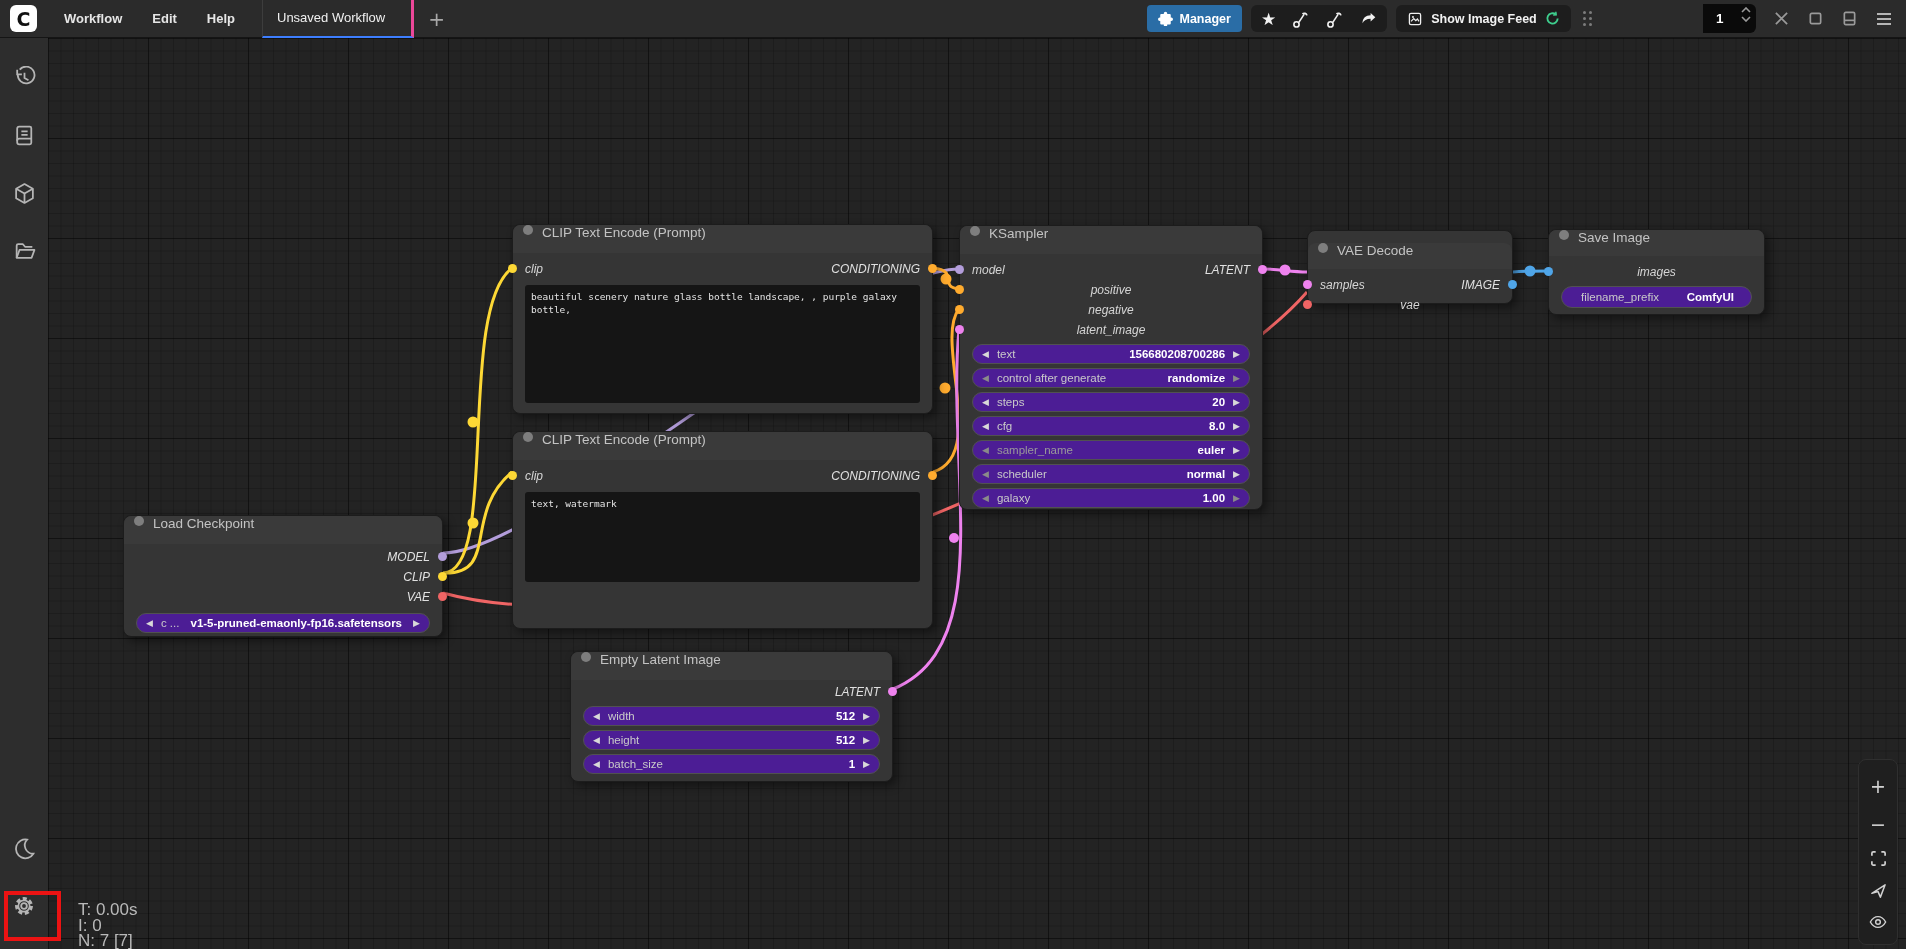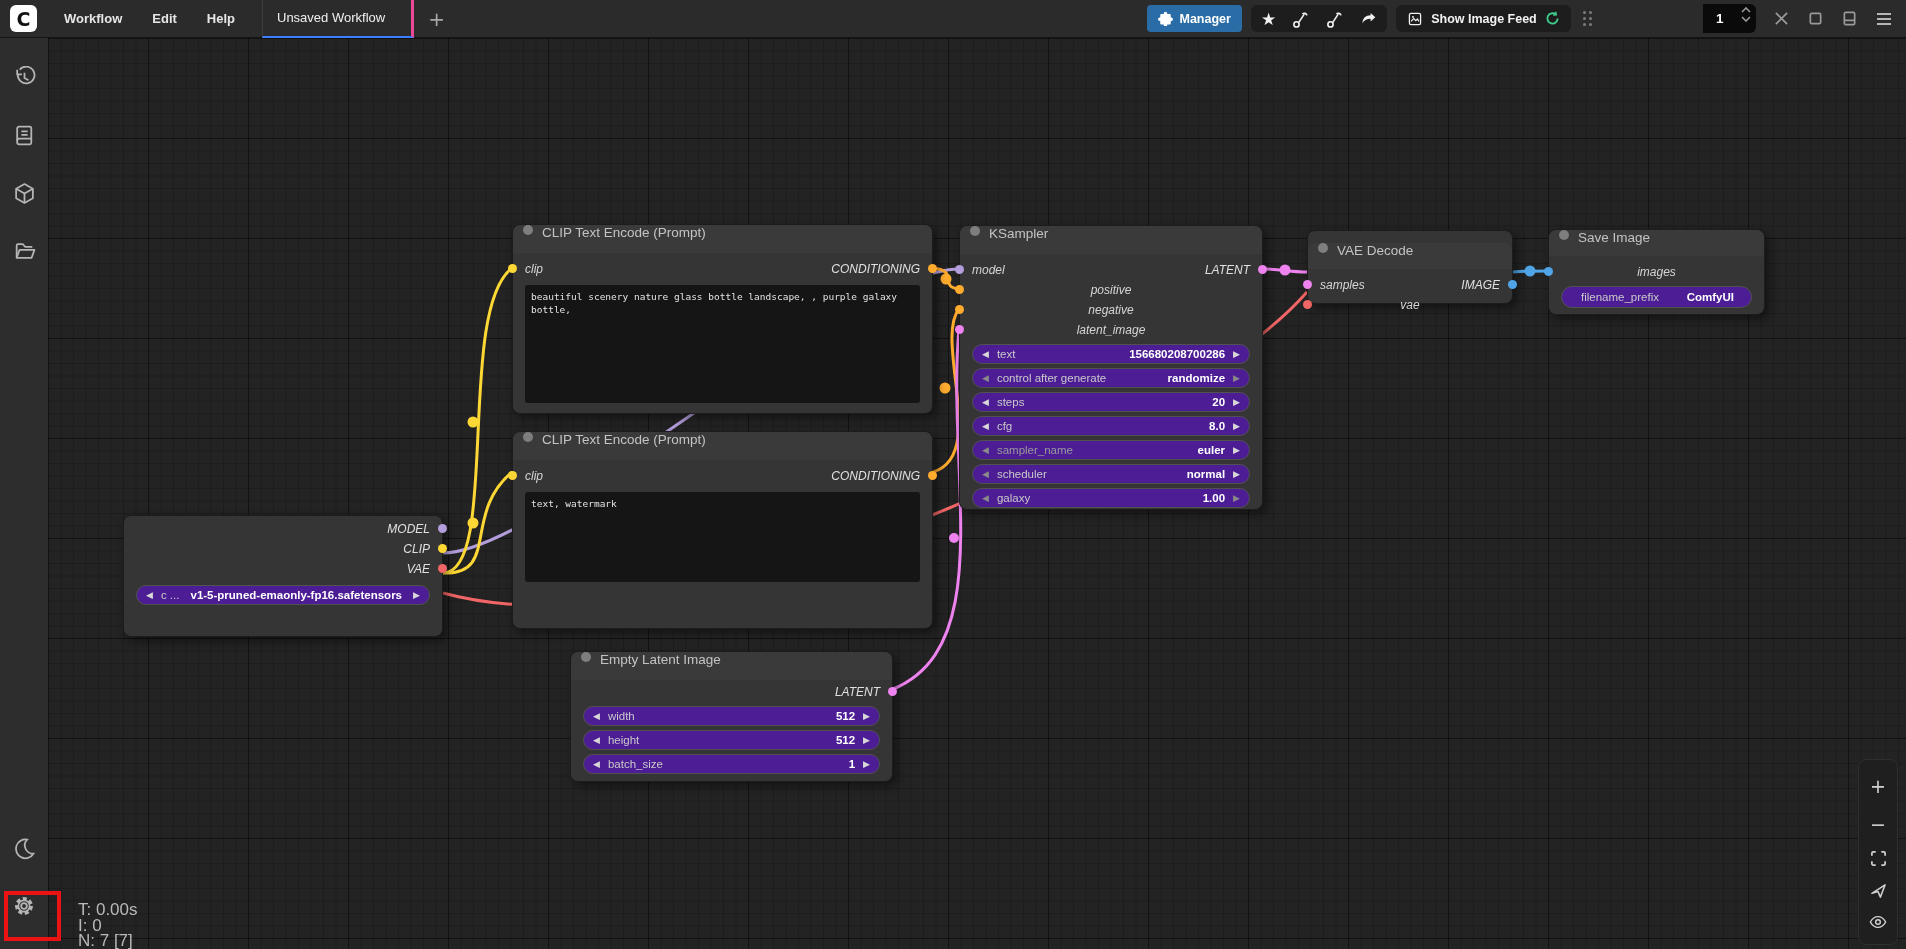--- a/index.html
+++ b/index.html
@@ -268,20 +268,24 @@
     <circle cx="425" cy="384" r="5.5" fill="#fdd835"></circle>
     <circle cx="425" cy="485" r="5.5" fill="#fdd835"></circle>
     <circle cx="898" cy="241" r="5.5" fill="#ffab2e"></circle>
     <circle cx="897" cy="350" r="5.5" fill="#ffab2e"></circle>
     <circle cx="906" cy="500" r="5" fill="#ee82ee"></circle>
     <circle cx="1237" cy="232" r="5.5" fill="#ee82ee"></circle>
     <circle cx="1482" cy="233" r="5.5" fill="#4fa5e8"></circle>
   </svg>
 
   <div class="node" style="left:75px; top:477px; width:320px; height:122px;">
+    <div class="ntitle">
+      <span class="tdot"></span>
+      <span>Load Checkpoint</span>
+    </div>
     <div style="margin-top:3px;">
       <div class="srow">
         <span class="slot-out">MODEL</span>
         <span class="sdot r" style="background:#b39ddb;"></span>
       </div>
       <div class="srow">
         <span class="slot-out">CLIP</span>
         <span class="sdot r" style="background:#fdd835;"></span>
       </div>
       <div class="srow">

